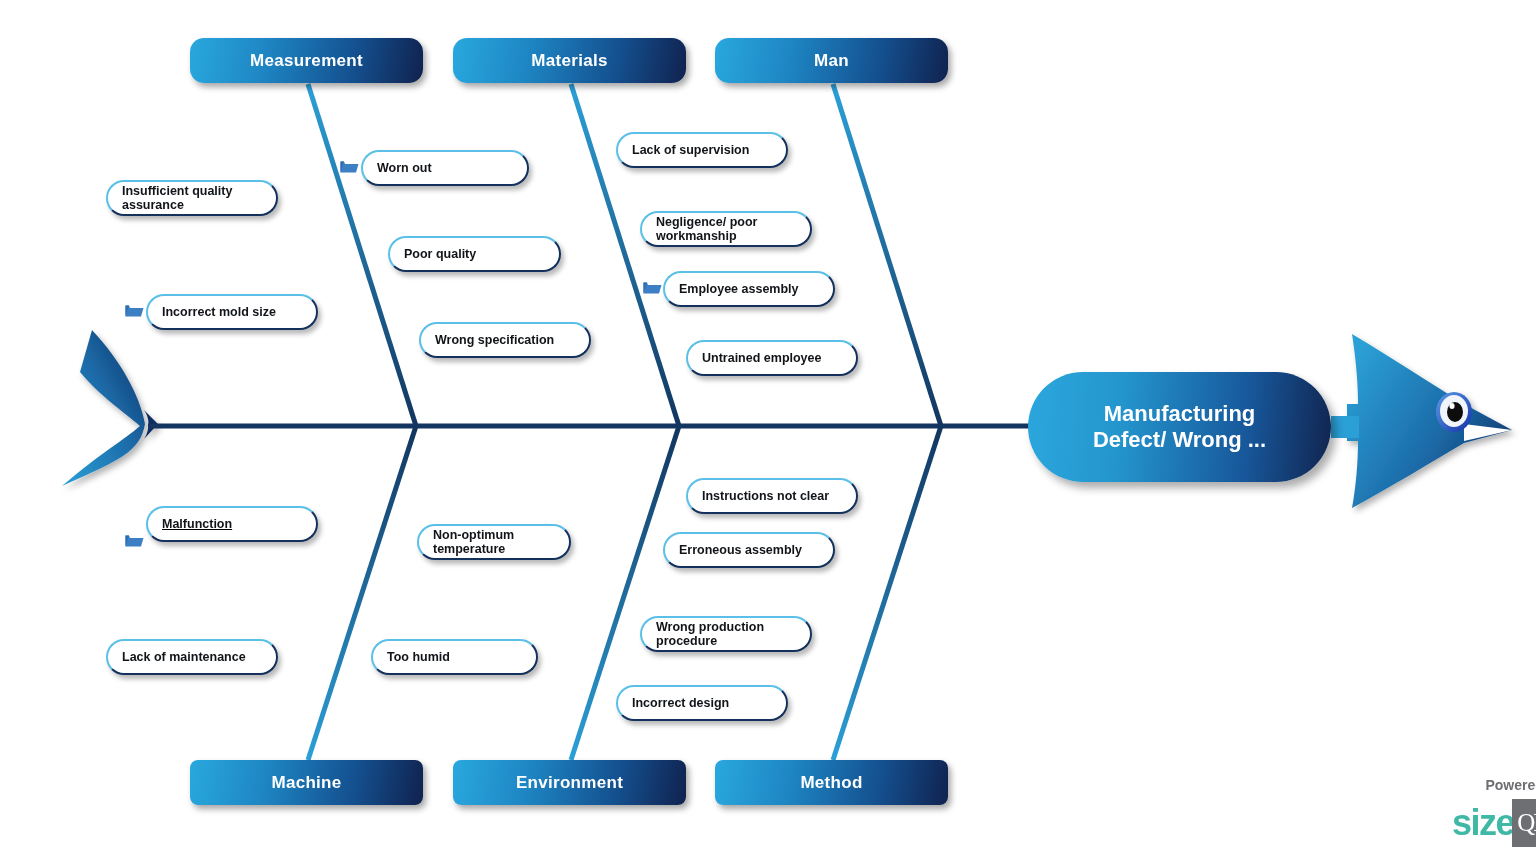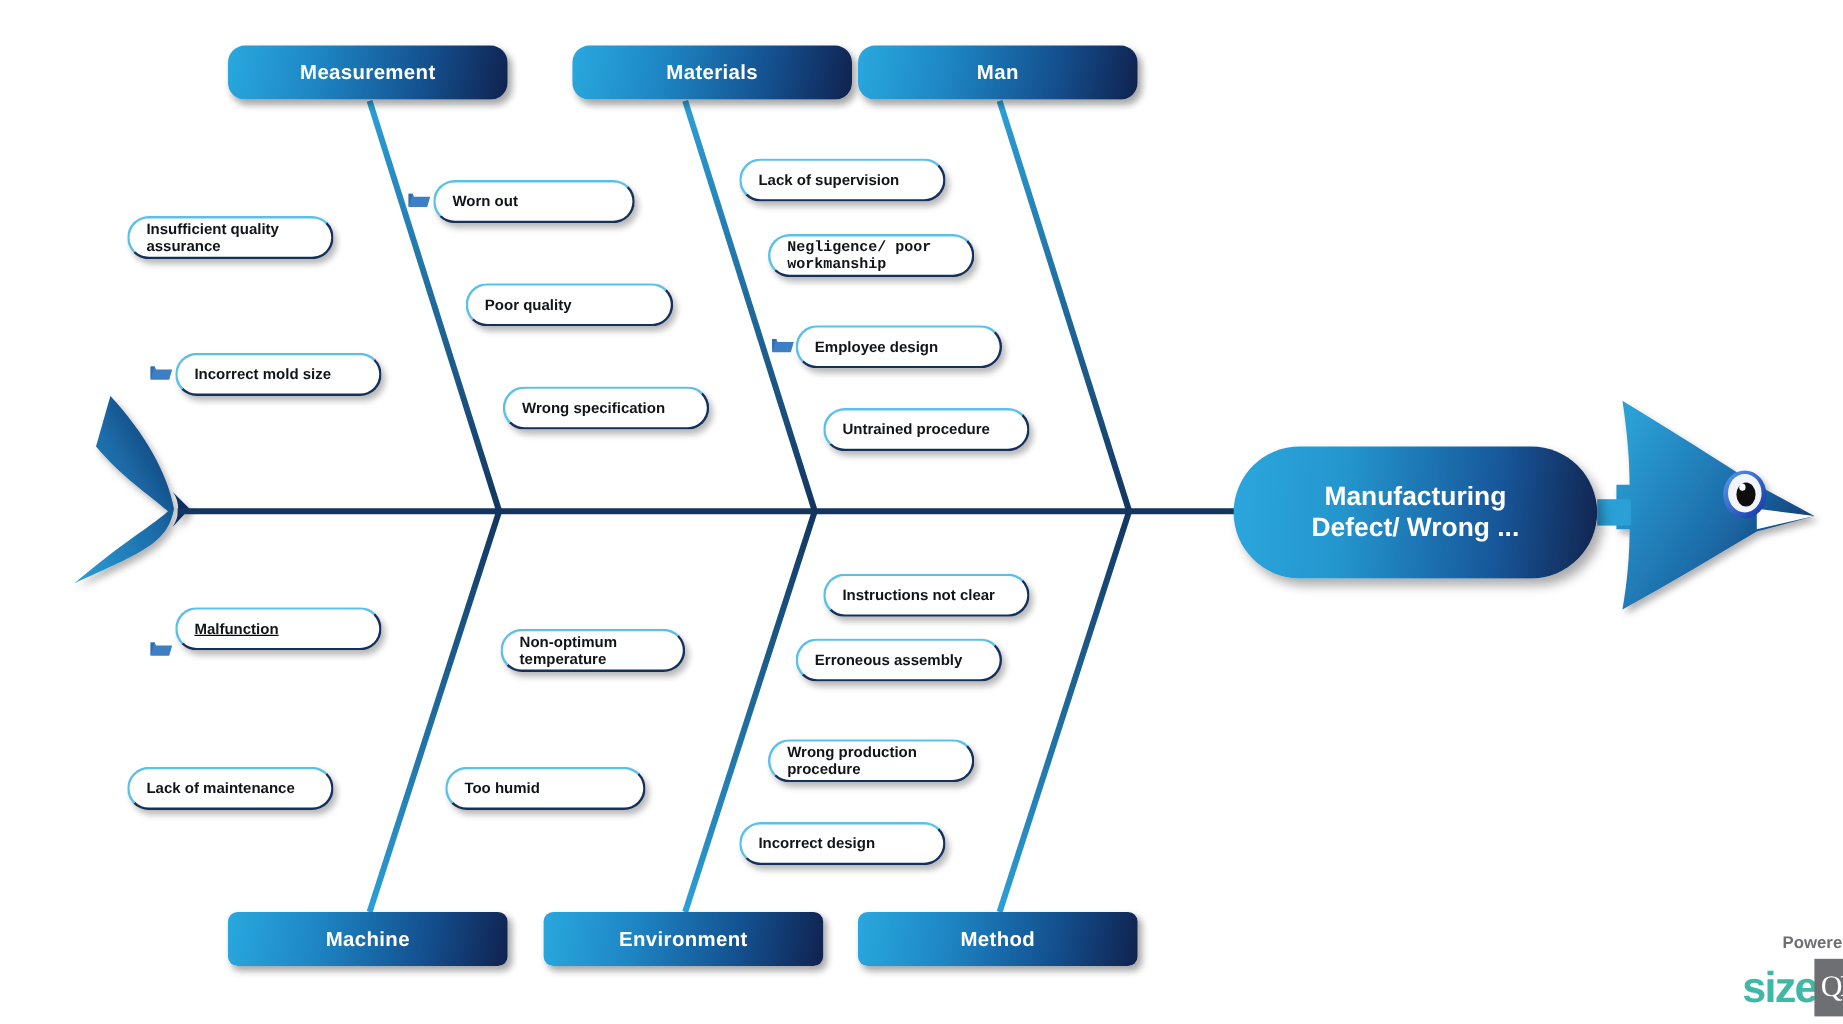--- a/index.html
+++ b/index.html
@@ -253,21 +253,21 @@
       <line x1="815" y1="495" x2="885" y2="495"></line>
       <line x1="791" y1="564" x2="862" y2="564"></line>
       <line x1="769" y1="633" x2="840" y2="633"></line>
       <line x1="746" y1="702" x2="818" y2="702"></line>
     </g>
   </svg>
 
   <div class="cat-header top" style="left:150px; top:38px; width:233px; height:45px;">
     <span>Measurement</span>
   </div>
-  <div class="cat-header top" style="left:437px; top:38px; width:233px; height:45px;">
+  <div class="cat-header top" style="left:413px; top:38px; width:233px; height:45px;">
     <span>Materials</span>
   </div>
   <div class="cat-header top" style="left:675px; top:38px; width:233px; height:45px;">
     <span>Man</span>
   </div>
 
   <div class="cat-header bottom" style="left:150px; top:760px; width:233px; height:45px;">
     <span>Machine</span>
   </div>
   <div class="cat-header bottom" style="left:413px; top:760px; width:233px; height:45px;">
@@ -303,35 +303,35 @@
   </div>
 
   <div class="node" style="left:379px; top:322px; width:172px; height:36px;">
     <span class="node-label">Wrong specification</span>
   </div>
 
   <div class="node" style="left:576px; top:132px; width:172px; height:36px;">
     <span class="node-label">Lack of supervision</span>
   </div>
 
-  <div class="node" style="left:600px; top:195px; width:172px; height:36px;font-family:Liberation Mono, monospace;">
+  <div class="node" style="left:600px; top:211px; width:172px; height:36px;">
     <span class="node-label">Negligence/ poor
 workmanship</span>
   </div>
 
   <svg class="folder-icon" style="left:603px; top:280px;" viewBox="0 0 19 15">
     <path d="M0.5 2.5 L0.5 13.5 L16 13.5 L18.5 5 L5 5 L4 2.5 Z" fill="#3d7fc4"></path>
     <path d="M0.5 2.5 L0.5 13.5 L3 5 L4 2.5 Z" fill="#2f6dae"></path>
   </svg>
   <div class="node" style="left:623px; top:271px; width:172px; height:36px;">
-    <span class="node-label">Employee design</span>
+    <span class="node-label">Employee assembly</span>
   </div>
 
   <div class="node" style="left:646px; top:340px; width:172px; height:36px;">
-    <span class="node-label">Untrained procedure</span>
+    <span class="node-label">Untrained employee</span>
   </div>
 
   <svg class="folder-icon" style="left:85px; top:533px;" viewBox="0 0 19 15">
     <path d="M0.5 2.5 L0.5 13.5 L16 13.5 L18.5 5 L5 5 L4 2.5 Z" fill="#3d7fc4"></path>
     <path d="M0.5 2.5 L0.5 13.5 L3 5 L4 2.5 Z" fill="#2f6dae"></path>
   </svg>
   <div class="node" style="left:106px; top:506px; width:172px; height:36px;text-decoration:underline;">
     <span class="node-label">Malfunction</span>
   </div>
 

